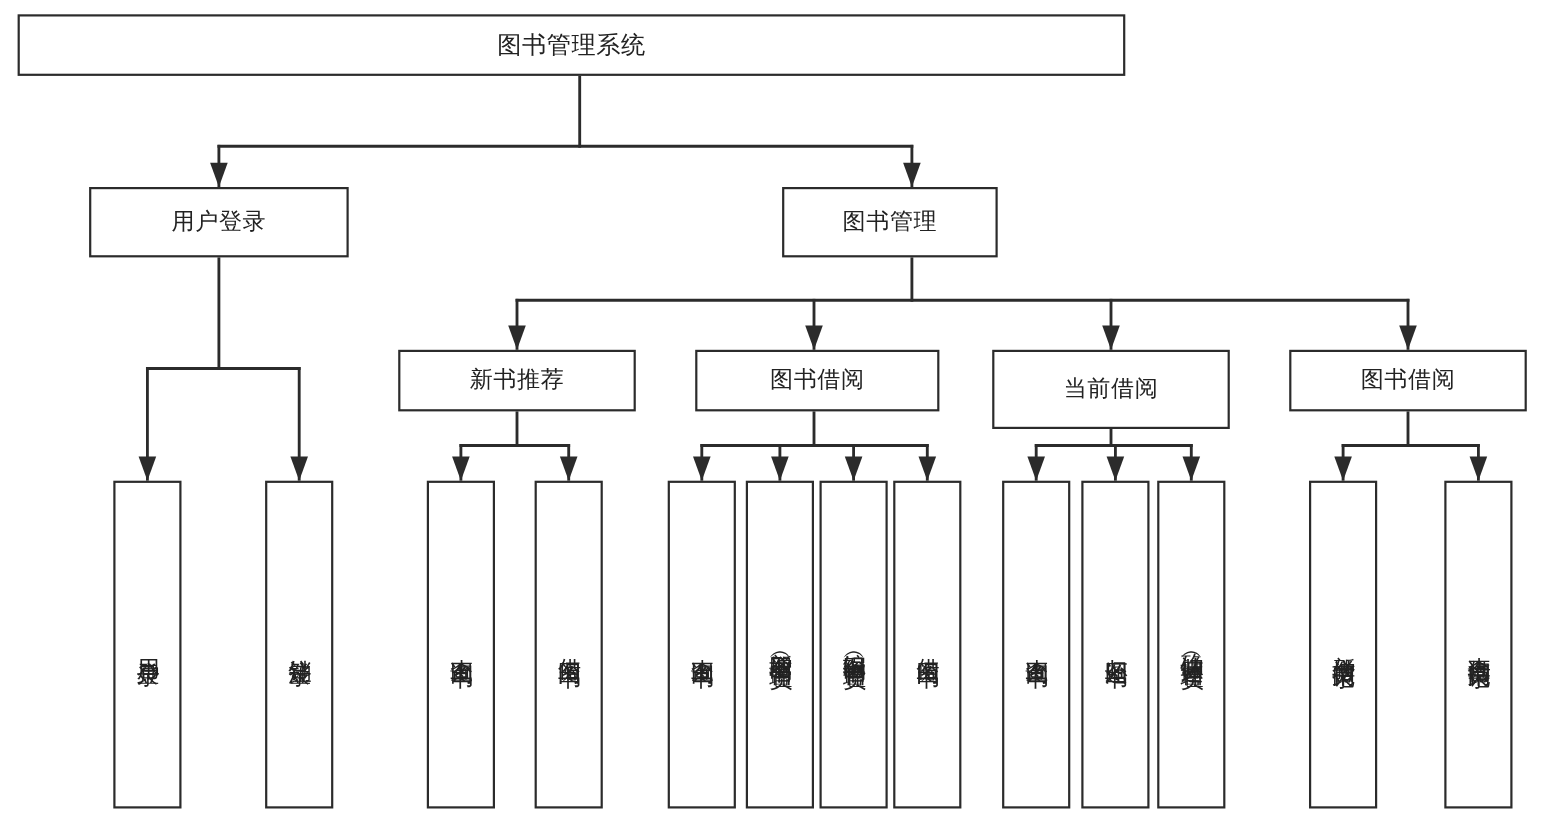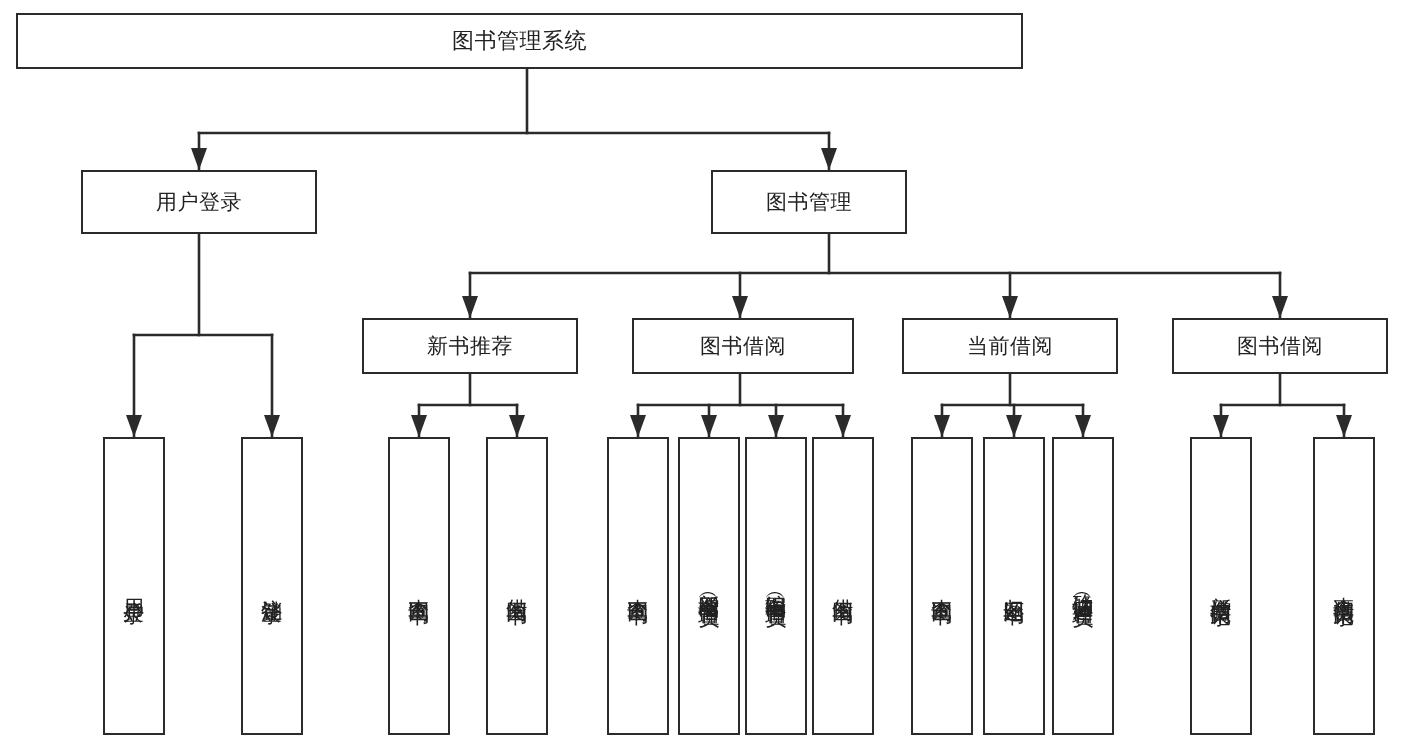--- a/index.html
+++ b/index.html
@@ -134,21 +134,21 @@
       </div>
       <div class="node-box horizontal" style="left: 711px; top: 170px; width: 196px; height: 64px; border-color: rgb(43, 43, 43); background: rgb(255, 255, 255);">
         <span class="node-label" style="color: rgb(34, 34, 34);">图书管理</span>
       </div>
       <div class="node-box horizontal" style="left: 362px; top: 318px; width: 216px; height: 56px; border-color: rgb(43, 43, 43); background: rgb(255, 255, 255);">
         <span class="node-label" style="color: rgb(34, 34, 34);">新书推荐</span>
       </div>
       <div class="node-box horizontal" style="left: 632px; top: 318px; width: 222px; height: 56px; border-color: rgb(43, 43, 43); background: rgb(255, 255, 255);">
         <span class="node-label" style="color: rgb(34, 34, 34);">图书借阅</span>
       </div>
-      <div class="node-box horizontal" style="left: 902px; top: 318px; width: 216px; height: 56px; border-color: rgb(43, 43, 43); background: rgb(255, 255, 255); align-items: center;">
+      <div class="node-box horizontal" style="left: 902px; top: 318px; width: 216px; height: 72px; border-color: rgb(43, 43, 43); background: rgb(255, 255, 255); align-items: center;">
         <span class="node-label" style="color: rgb(34, 34, 34);">当前借阅</span>
       </div>
       <div class="node-box horizontal" style="left: 1172px; top: 318px; width: 216px; height: 56px; border-color: rgb(43, 43, 43); background: rgb(255, 255, 255);">
         <span class="node-label" style="color: rgb(34, 34, 34);">图书借阅</span>
       </div>
       <div class="node-box vertical" style="left: 103px; top: 437px; width: 62px; height: 298px; border-color: rgb(43, 43, 43); background: rgb(255, 255, 255);">
         <span class="node-label" style="color: rgb(34, 34, 34);">用户登录</span>
       </div>
       <div class="node-box vertical" style="left: 241px; top: 437px; width: 62px; height: 298px; border-color: rgb(43, 43, 43); background: rgb(255, 255, 255);">
         <span class="node-label" style="color: rgb(34, 34, 34);">注销登录</span>

